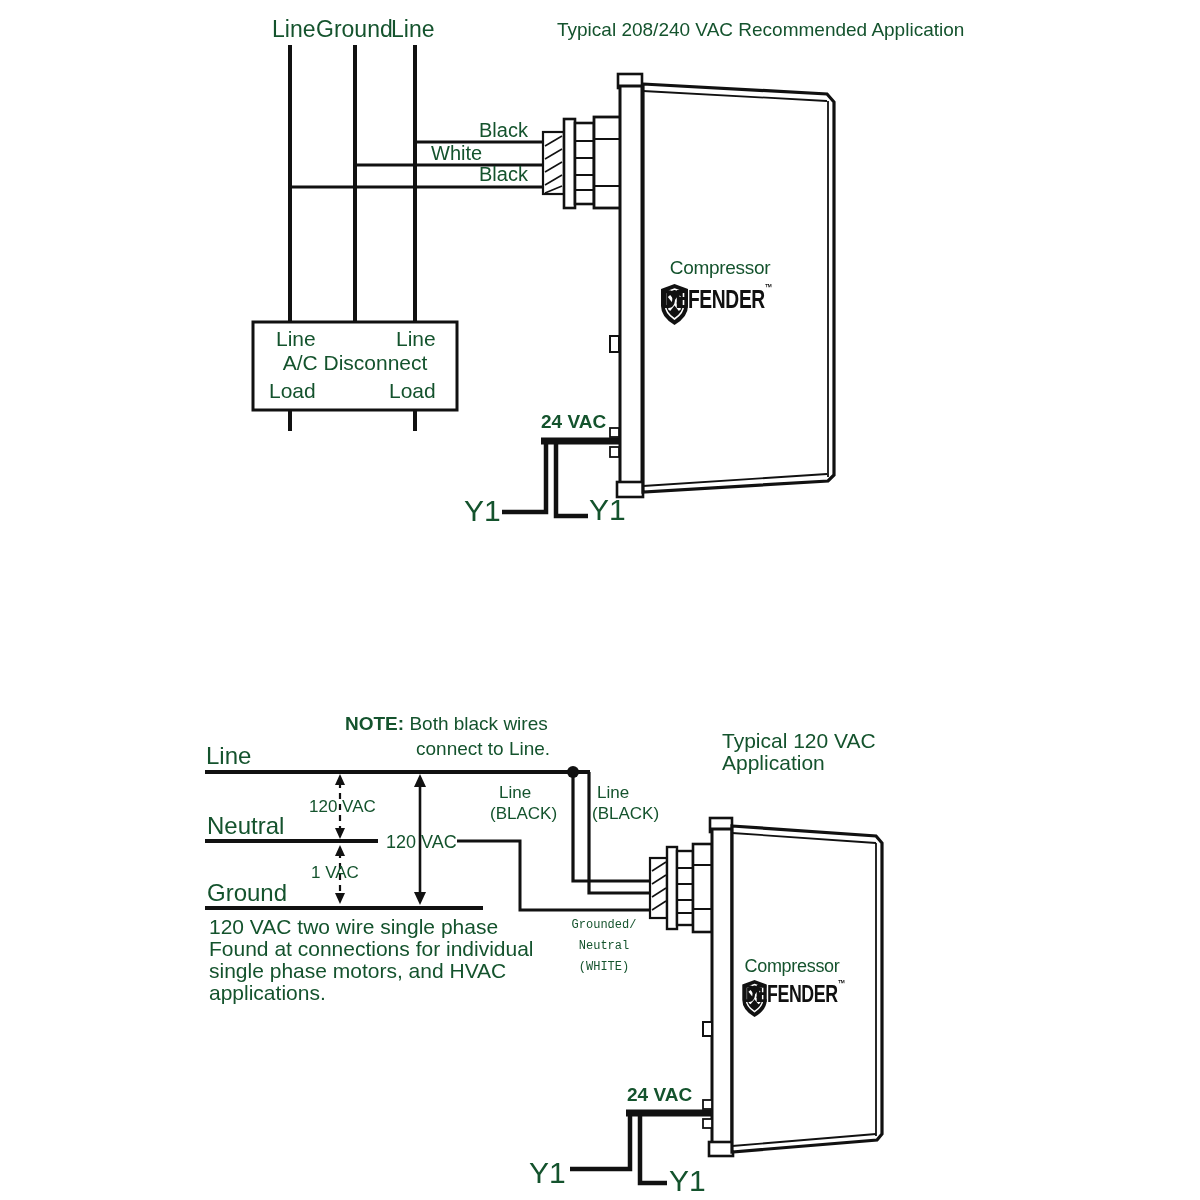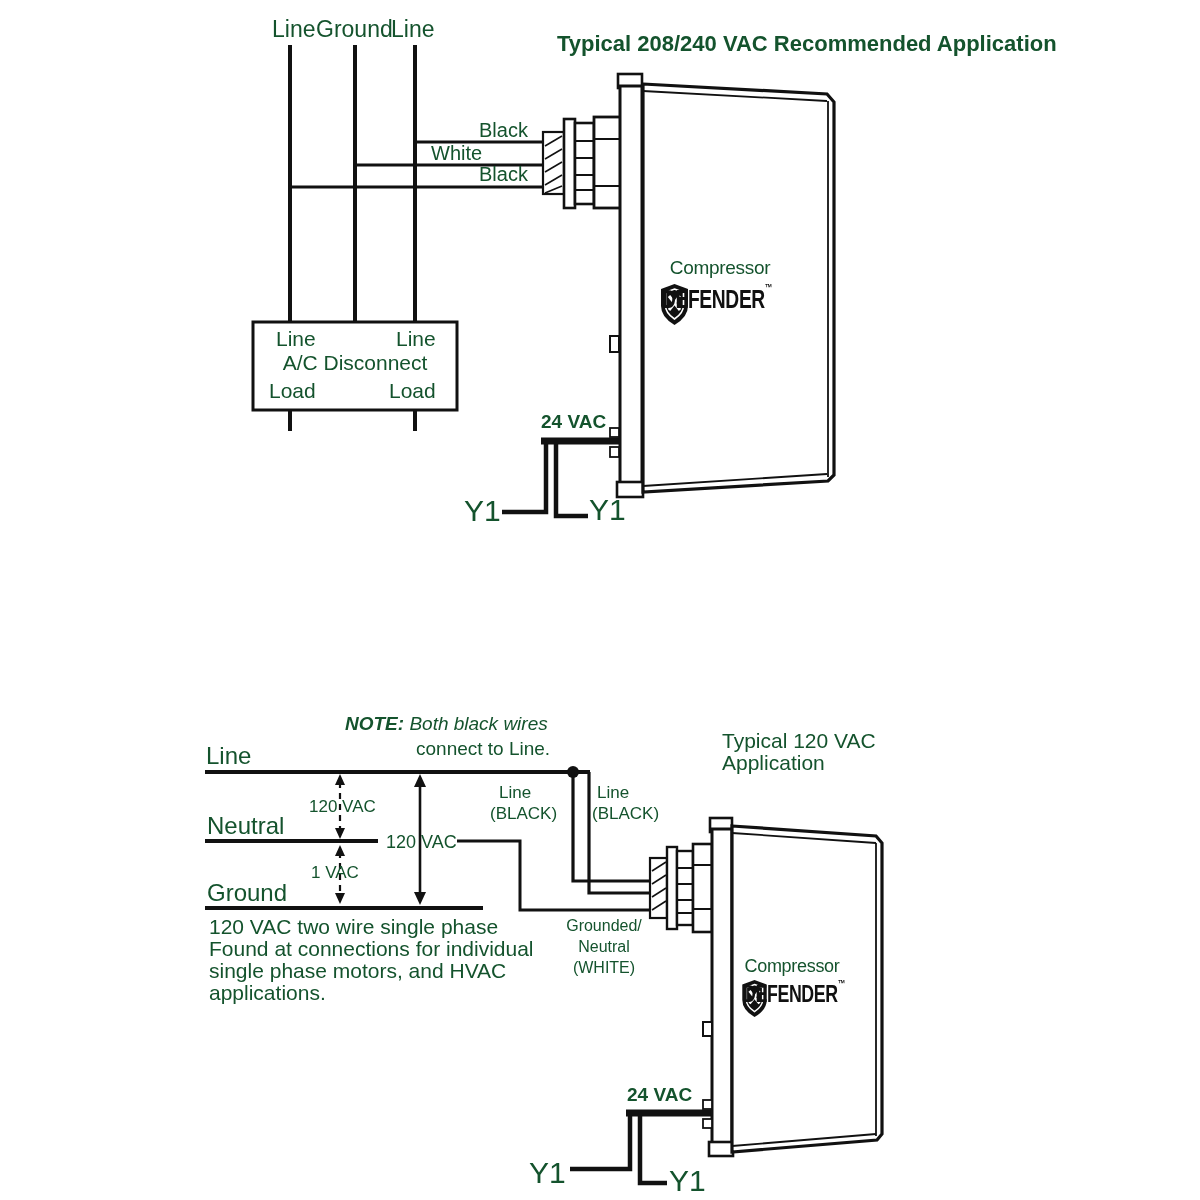--- a/index.html
+++ b/index.html
@@ -159,21 +159,21 @@
       </g>
       <rect x="703" y="1022" width="9" height="14" stroke-width="2" fill="#fff"></rect>
       <rect x="703" y="1100" width="9" height="9" stroke-width="1.8" fill="#fff"></rect>
       <rect x="703" y="1119" width="9" height="9" stroke-width="1.8" fill="#fff"></rect>
     </g>
   </svg>
 
   <div class="lbl" style="left:272px;top:17px;font-size:23px;">Line</div>
   <div class="lbl" style="left:316px;top:17px;font-size:23px;">Ground</div>
   <div class="lbl" style="left:391px;top:17px;font-size:23px;">Line</div>
-  <div class="lbl" style="left:557px;top:32px;font-size:22px;font-weight:bold;">Typical 208/240 VAC Recommended Application</div>
+  <div class="lbl" style="left:557px;top:20px;font-size:19px;">Typical 208/240 VAC Recommended Application</div>
 
   <div class="lbl" style="left:479px;top:120px;font-size:20px;">Black</div>
   <div class="lbl" style="left:431px;top:143px;font-size:20px;">White</div>
   <div class="lbl" style="left:479px;top:164px;font-size:20px;">Black</div>
 
   <div class="lbl" style="left:276px;top:328px;font-size:21px;">Line</div>
   <div class="lbl" style="left:396px;top:328px;font-size:21px;">Line</div>
   <div class="lbl c" style="left:253px;top:352px;width:204px;font-size:21px;">A/C Disconnect</div>
   <div class="lbl" style="left:269px;top:380px;font-size:21px;">Load</div>
   <div class="lbl" style="left:389px;top:380px;font-size:21px;">Load</div>
@@ -186,42 +186,42 @@
   <div class="logo-row" style="left:661px;top:284px;">
     <svg width="27" height="42" viewBox="0 0 27 42">
       <path d="M13.5,0 L27,5 L27,22 Q27,33 13.5,41 Q0,33 0,22 L0,5 Z" fill="#111"></path>
       <path d="M13.5,5 L22.5,8.4 L22.5,21.5 Q22.5,29 13.5,35 Q4.5,29 4.5,21.5 L4.5,8.4 Z" fill="none" stroke="#fff" stroke-width="1.6"></path>
       <line x1="8" y1="12" x2="19" y2="26" stroke="#fff" stroke-width="3"></line>
       <line x1="19" y1="12" x2="8" y2="26" stroke="#fff" stroke-width="3"></line>
     </svg>
     <span style="font-size:26px;margin-left:1px;" class="defender-txt"><span>DEFENDER</span><span class="tm">™</span></span>
   </div>
 
-  <div class="lbl" style="left:345px;top:714px;font-size:19px;font-style:italic;"><b>NOTE:</b> <span>Both black wires</span></div>
+  <div class="lbl" style="left:345px;top:714px;font-size:19px;"><b>NOTE:</b> <span>Both black wires</span></div>
   <div class="lbl" style="left:416px;top:739px;font-size:19px;">connect to Line.</div>
 
   <div class="lbl" style="left:722px;top:730px;font-size:21px;line-height:22px;">
     <div>Typical 120 VAC</div>
     <div>Application</div>
   </div>
 
   <div class="lbl" style="left:206px;top:743px;font-size:24px;">Line</div>
   <div class="lbl" style="left:207px;top:813px;font-size:24px;">Neutral</div>
   <div class="lbl" style="left:207px;top:880px;font-size:24px;">Ground</div>
 
   <div class="lbl" style="left:309px;top:798px;font-size:17px;">120 VAC</div>
   <div class="lbl" style="left:311px;top:864px;font-size:17px;">1 VAC</div>
   <div class="lbl" style="left:386px;top:833px;font-size:18px;">120 VAC</div>
 
   <div class="lbl" style="left:499px;top:784px;font-size:17px;">Line</div>
   <div class="lbl" style="left:490px;top:805px;font-size:17px;">(BLACK)</div>
   <div class="lbl" style="left:597px;top:784px;font-size:17px;">Line</div>
   <div class="lbl" style="left:592px;top:805px;font-size:17px;">(BLACK)</div>
 
-  <div class="lbl c" style="left:549px;top:915px;width:110px;font-size:16px;line-height:21px;">
+  <div class="lbl c" style="left:549px;top:915px;width:110px;font-size:12px;line-height:21px;font-family:Liberation Mono, monospace;">
     <div>Grounded/</div>
     <div>Neutral</div>
     <div>(WHITE)</div>
   </div>
 
   <div class="lbl desc" style="left:209px;top:916px;font-size:21px;line-height:22px;">
     <div>120 VAC two wire single phase</div>
     <div>Found at connections for individual</div>
     <div>single phase motors, and HVAC</div>
     <div>applications.</div>

